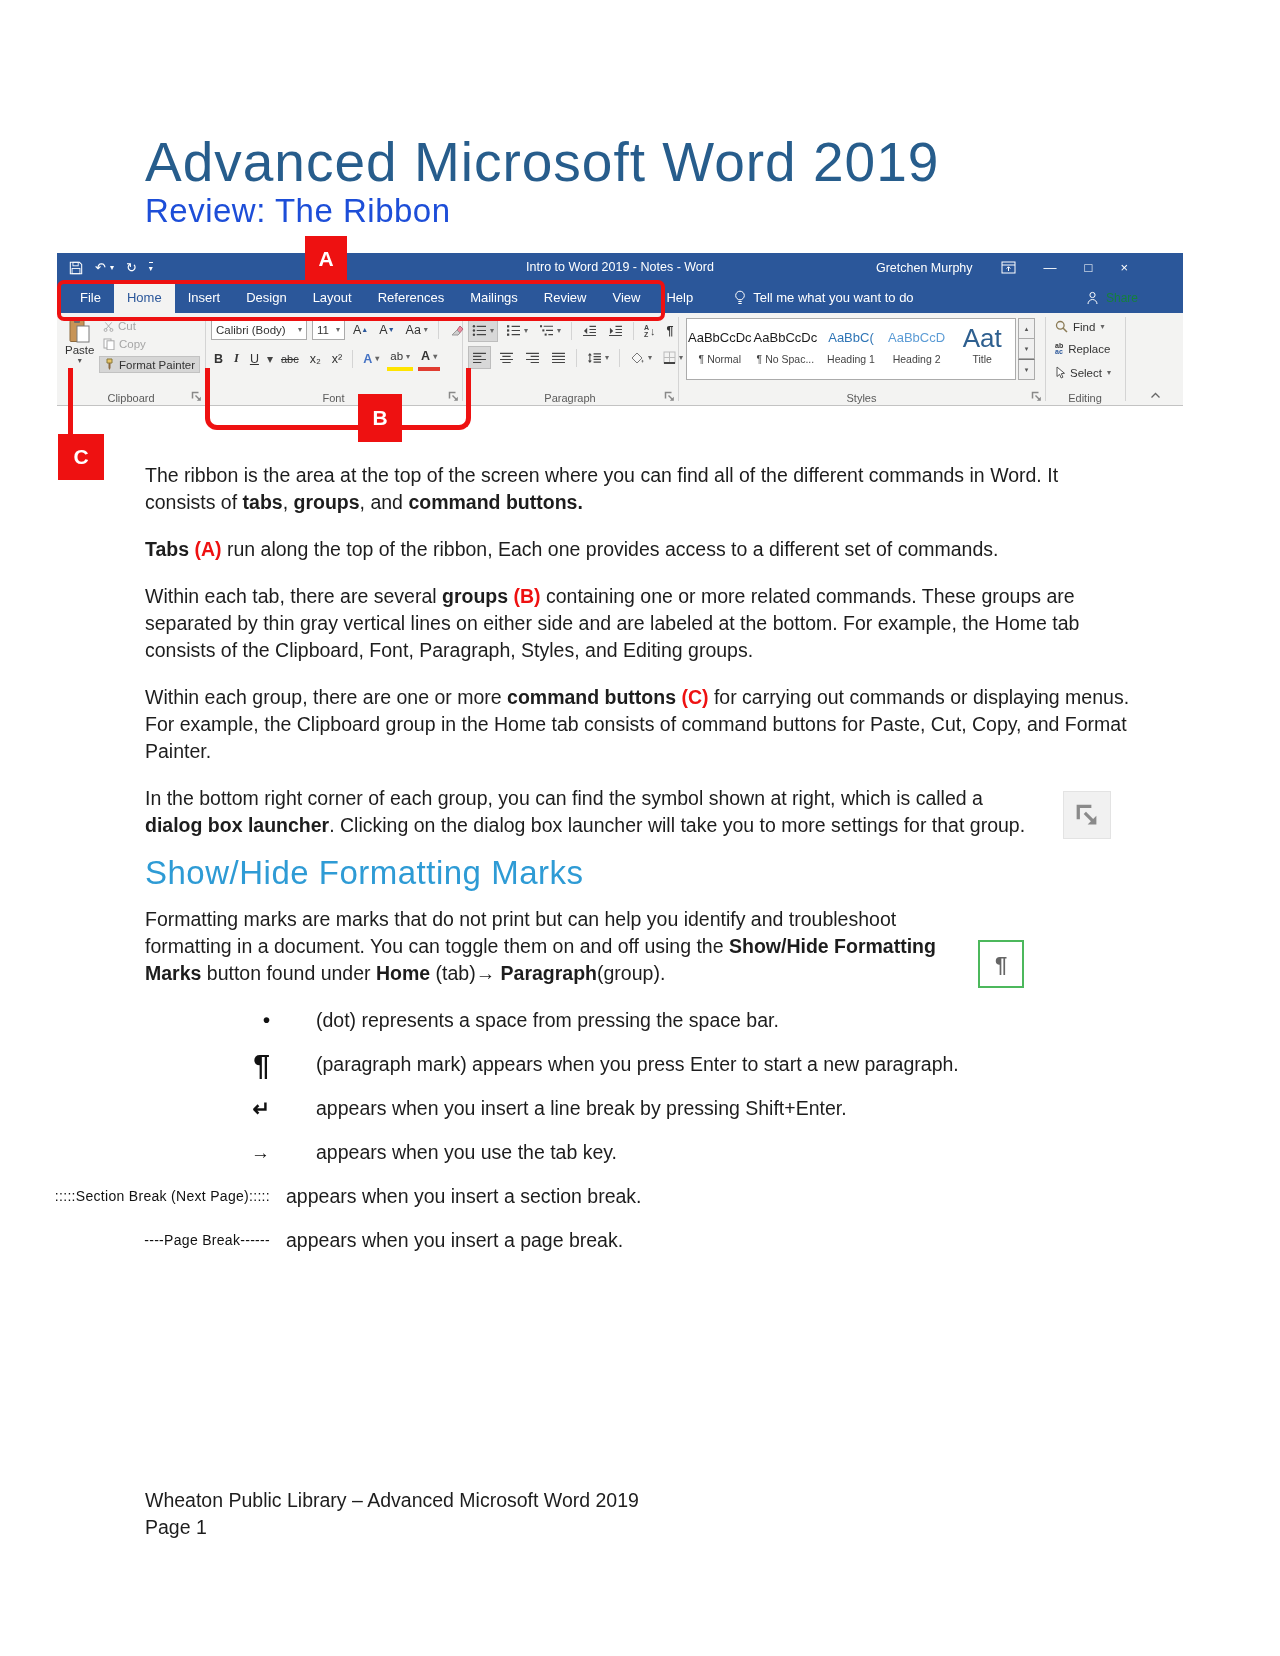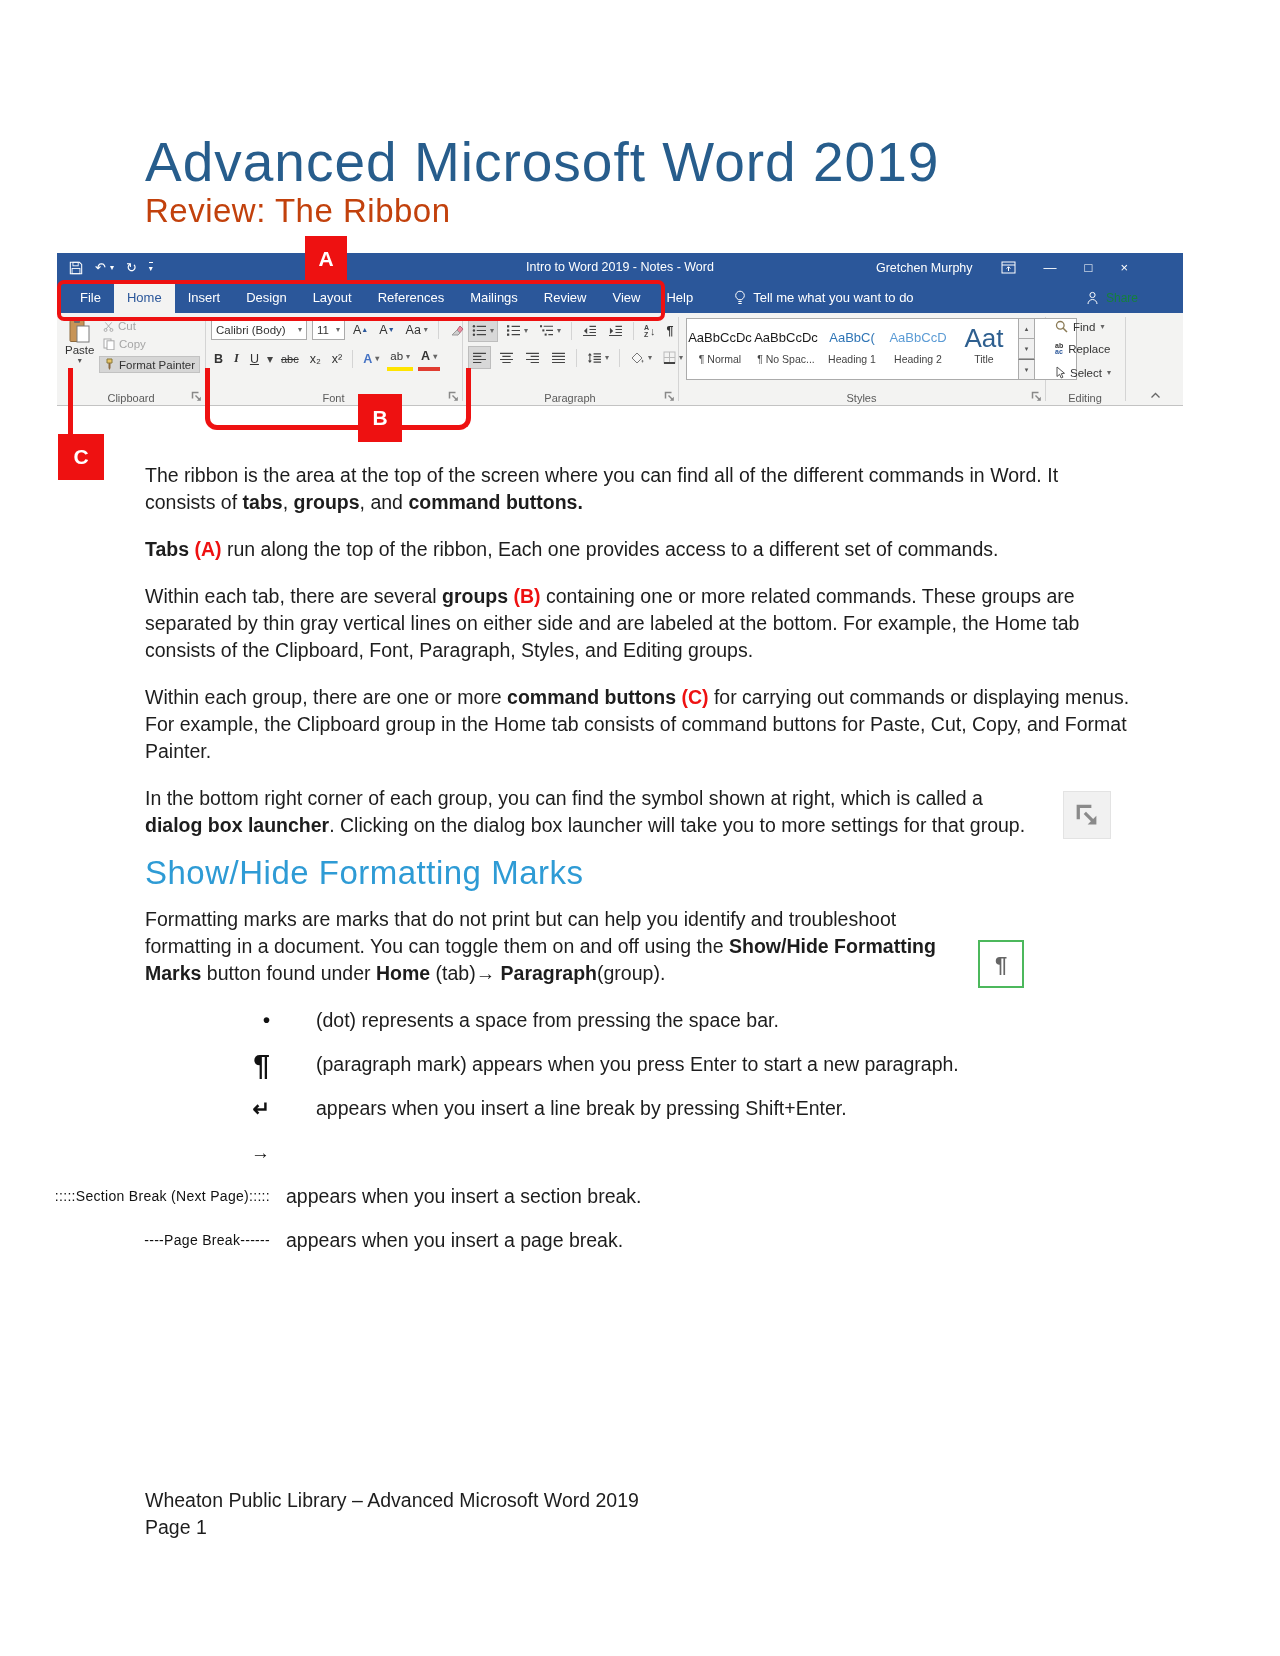--- a/index.html
+++ b/index.html
@@ -1,21 +1,21 @@
 <!DOCTYPE html>
 <html><head>
 <meta charset="utf-8">
 <style>
   html,body{margin:0;padding:0;}
   body{width:1280px;height:1656px;background:#ffffff;font-family:"Liberation Sans",sans-serif;position:relative;overflow:hidden;color:#1d1d1d;}
   .page{position:absolute;inset:0;}
 
   
   .doc-title{position:absolute;left:145px;top:98px;font-size:55px;font-weight:400;color:#275D8C;letter-spacing:1px;white-space:nowrap;margin-top:32px;}
-  .h-review{position:absolute;left:145px;top:192px;font-size:33px;font-weight:400;color:#c2410c;letter-spacing:.5px;}
+  .h-review{position:absolute;left:145px;top:192px;font-size:33px;font-weight:400;color:#1d4ed8;letter-spacing:.5px;}
   .content{position:absolute;left:145px;top:462px;width:985px;font-size:19.5px;line-height:27px;}
   .content p{margin:0 0 20px 0;}
   .content b{font-weight:700;}
   .red{color:#EE1111;font-weight:700;}
   .h-showhide{font-size:33px;font-weight:400;color:#2E9BD5;letter-spacing:.5px;margin:10px 0 20px 0;}
   .p-rel{position:relative;}
   .p5{width:900px;}
   .p6{width:830px;}
 
   .big-launcher{position:absolute;left:918px;top:6px;width:46px;height:46px;background:#f1f1f1;border:1px solid #e3e3e3;display:flex;align-items:center;justify-content:center;}
@@ -75,21 +75,21 @@
   .fx-blue{color:#4472C4;font-weight:700;}
   .fx-hi{border-bottom:4px solid #FFE400;line-height:13px;font-size:11.5px;}
   .fx-fc{border-bottom:4px solid #E03C31;line-height:13px;font-weight:700;}
   .tinyup{font-size:7px;vertical-align:top;color:#2b579a;}
   .tinydn{font-size:7px;vertical-align:top;color:#2b579a;}
 
   .sorticon{display:inline-flex;align-items:center;gap:1px;}
   .sorticon .az{display:flex;flex-direction:column;font-size:7px;line-height:7px;font-weight:700;color:#444;}
   .sorticon .ar{font-size:11px;color:#444;}
 
-  .gallery{position:absolute;left:8px;top:5px;width:391px;height:62px;background:#fff;border:1px solid #ababab;display:flex;box-sizing:border-box;}
+  .gallery{position:absolute;left:8px;top:5px;width:330px;height:62px;background:#fff;border:1px solid #ababab;display:flex;box-sizing:border-box;}
   .style-item{width:66px;text-align:center;padding-top:7px;box-sizing:border-box;}
   .style-sample{font-size:13px;height:24px;line-height:24px;color:#1a1a1a;white-space:nowrap;overflow:hidden;}
   .style-name{font-size:10.5px;color:#444;margin-top:3px;white-space:nowrap;}
   .si-h1 .style-sample{color:#2E74B5;}
   .si-h2 .style-sample{color:#5B9BD5;}
   .si-title .style-sample{color:#2E5F8F;font-size:26px;}
   .gal-scroll{position:absolute;left:340px;top:5px;width:17px;height:62px;display:flex;flex-direction:column;}
   .gal-btn{flex:1;border:1px solid #ababab;border-top:none;background:#f0f0f0;display:flex;align-items:center;justify-content:center;font-size:7px;color:#555;}
   .gal-btn:first-child{border-top:1px solid #ababab;}
   .gal-more{border-top:1px solid #777;}
@@ -533,20 +533,21 @@
       <div class="mark-row">
         <span class="mark-symbol sym-pad ms-pilcrow">¶</span>
         <span class="mark-text">(paragraph mark) appears when you press Enter to start a new paragraph.</span>
       </div>
       <div class="mark-row">
         <span class="mark-symbol sym-pad ms-return">↵</span>
         <span class="mark-text">appears when you insert a line break by pressing Shift+Enter.</span>
       </div>
       <div class="mark-row">
         <span class="mark-symbol sym-pad ms-tab">→</span>
+        <span class="mark-text">appears when you use the tab key.</span>
       </div>
       <div class="mark-row">
         <span class="mark-symbol ms-break">:::::Section Break (Next Page):::::</span>
         <span class="mark-text">appears when you insert a section break.</span>
       </div>
       <div class="mark-row">
         <span class="mark-symbol ms-break">----Page Break------</span>
         <span class="mark-text">appears when you insert a page break.</span>
       </div>
     </div>

